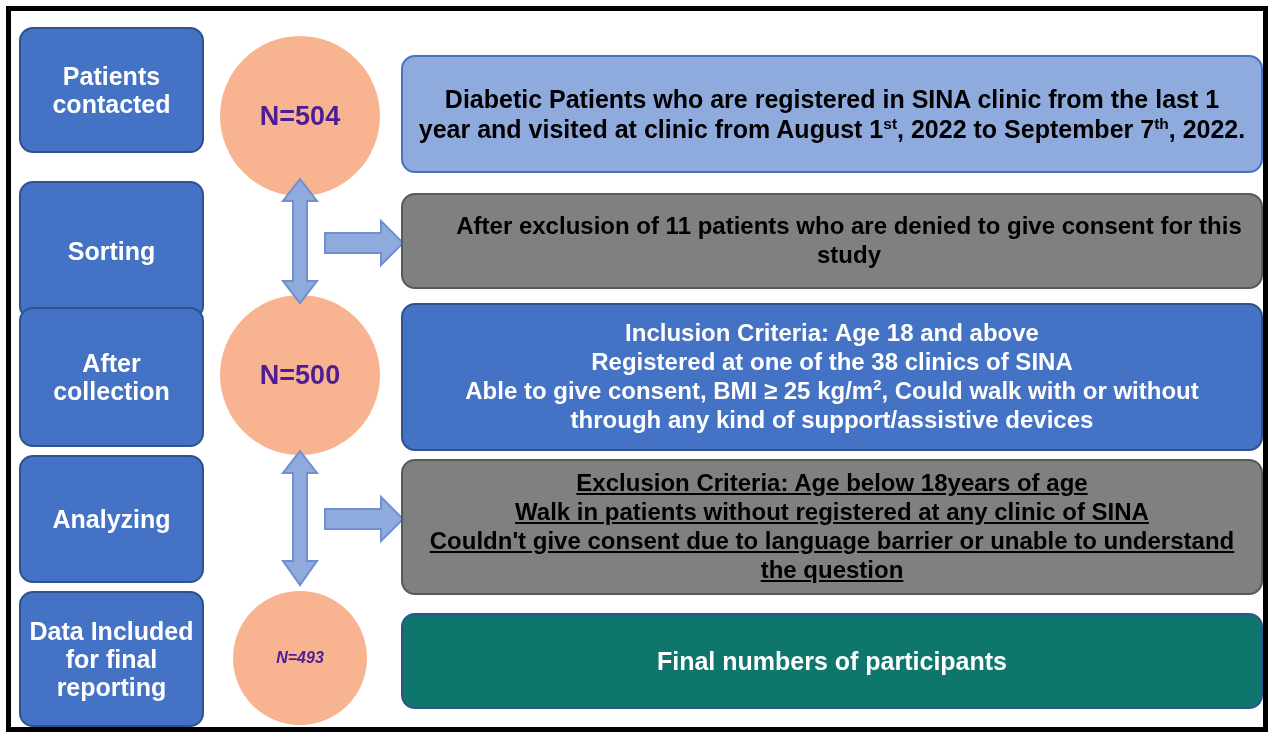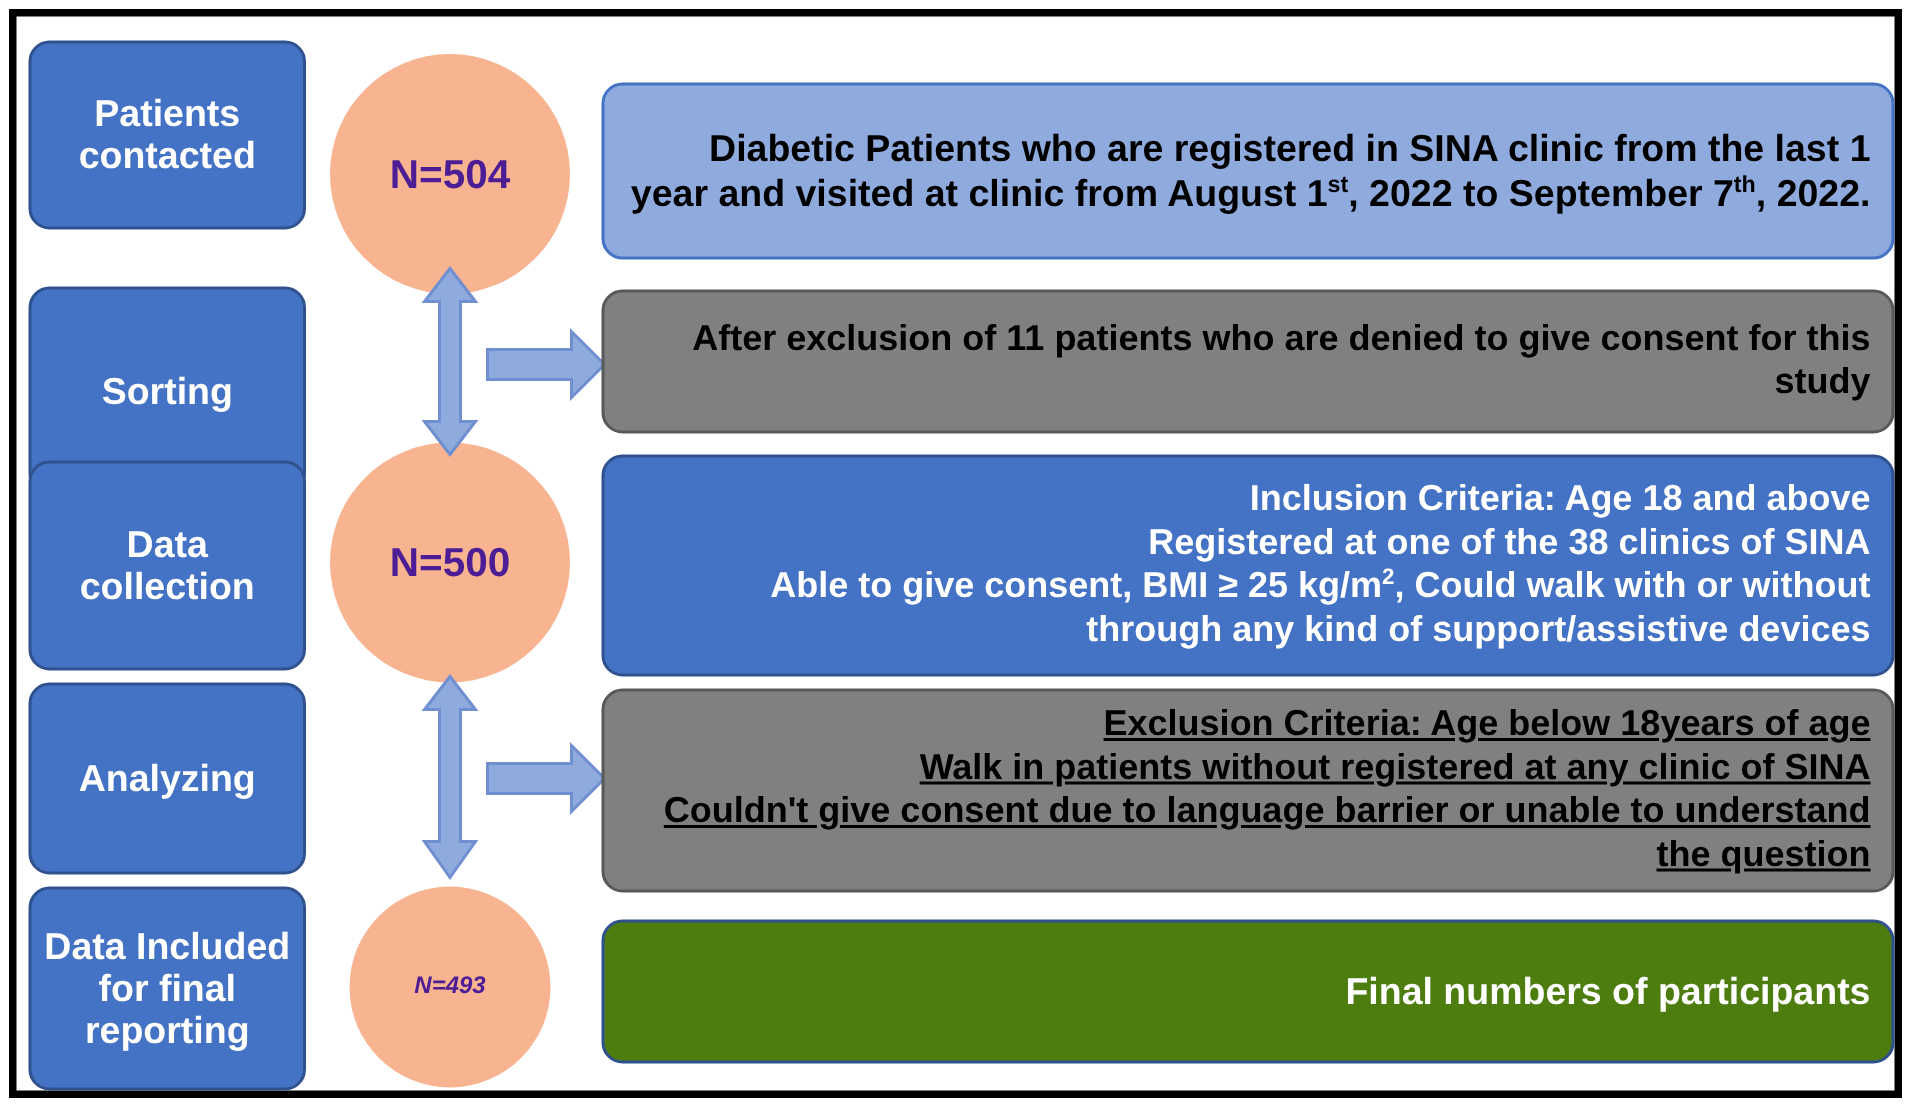--- a/index.html
+++ b/index.html
@@ -54,21 +54,21 @@
     text-align: center;
     box-sizing: border-box;
   }
 
   .info-box {
     position: absolute;
     border-radius: 14px;
     display: flex;
     align-items: center;
     justify-content: center;
-    text-align: right;
+    text-align: center;
     box-sizing: border-box;
     padding: 6px 14px;
     font-weight: bold;
     line-height: 1.2;
   }
   .info-box .txt { width: 100%; }
 
   .box-lightblue {
     background: #8faadc;
     border: 2px solid #4472c4;
@@ -81,21 +81,21 @@
     color: #000000;
     font-size: 24px;
   }
   .box-blue {
     background: #4472c4;
     border: 2px solid #2f528f;
     color: #ffffff;
     font-size: 24px;
   }
   .box-blue-plain {
-    background: #4d7c0f;
+    background: #0f766e;
     border: 2px solid #2f528f;
     color: #ffffff;
     font-size: 25px;
   }
 
   .arrow-group {
     position: absolute;
   }
   .arrow-group svg { display: block; }
 
@@ -103,26 +103,26 @@
 </style>
 </head>
 <body>
 
 <div id="diagram-frame">
 
   <div class="stage-box" style="left:8px; top:16px; width:185px; height:126px;">
     <span>Patients contacted</span>
   </div>
 
-  <div class="stage-box" style="left:8px; top:180px; width:185px; height:139px;">
+  <div class="stage-box" style="left:8px; top:170px; width:185px; height:139px;">
     <span>Sorting</span>
   </div>
 
   <div class="stage-box" style="left:8px; top:296px; width:185px; height:140px;">
-    <span>Data collection</span>
+    <span>After collection</span>
   </div>
 
   <div class="stage-box" style="left:8px; top:444px; width:185px; height:128px;">
     <span>Analyzing</span>
   </div>
 
   <div class="stage-box" style="left:8px; top:580px; width:185px; height:136px;">
     <span>Data Included for final reporting</span>
   </div>
 

